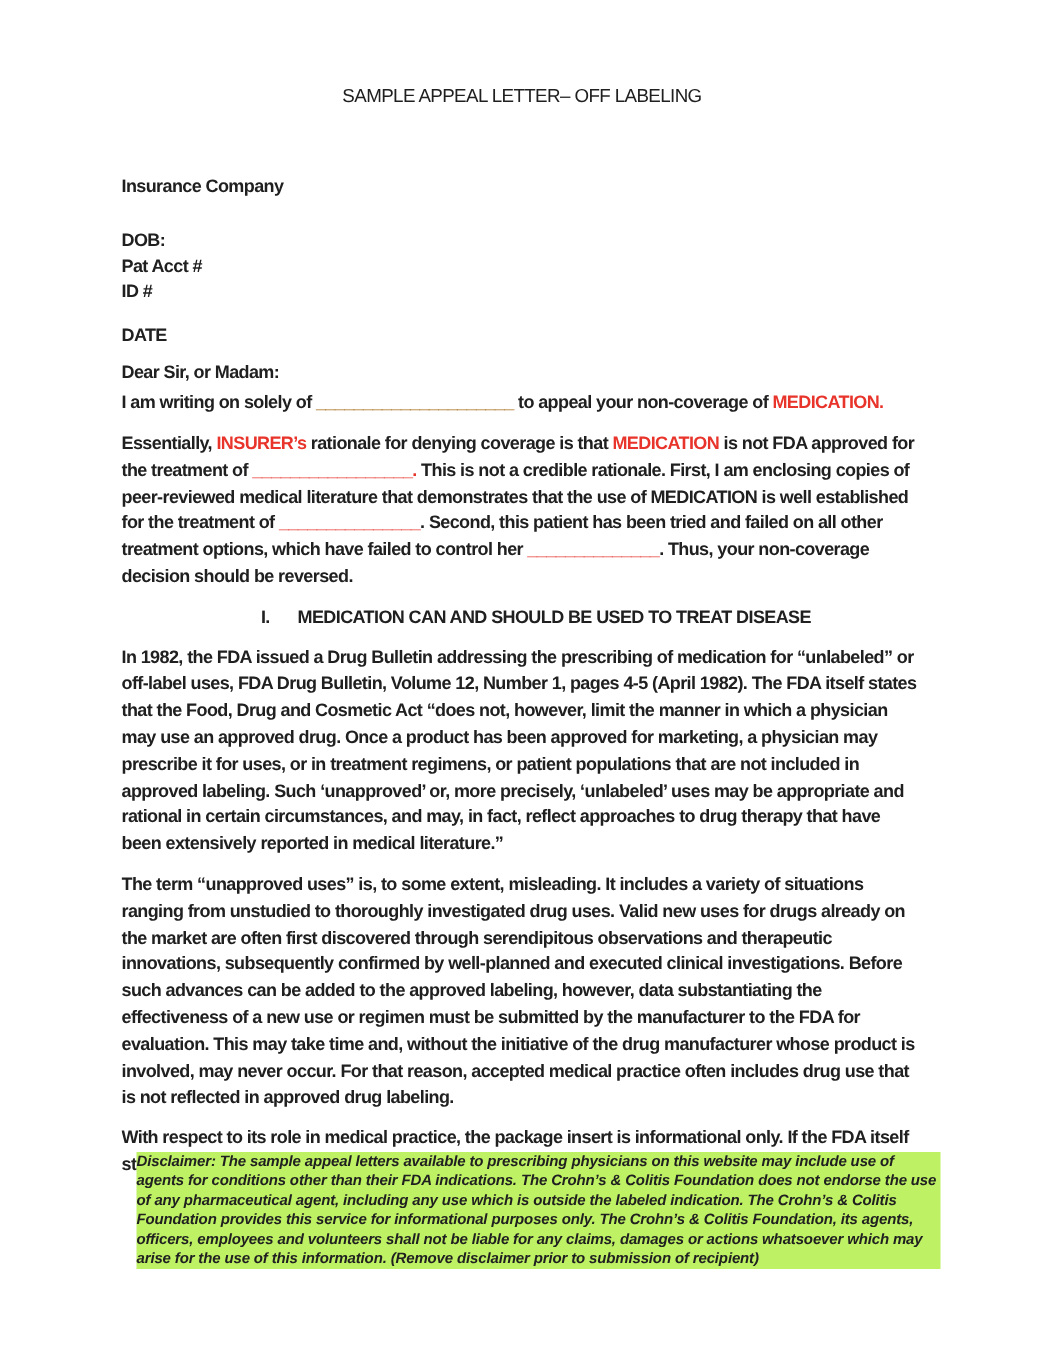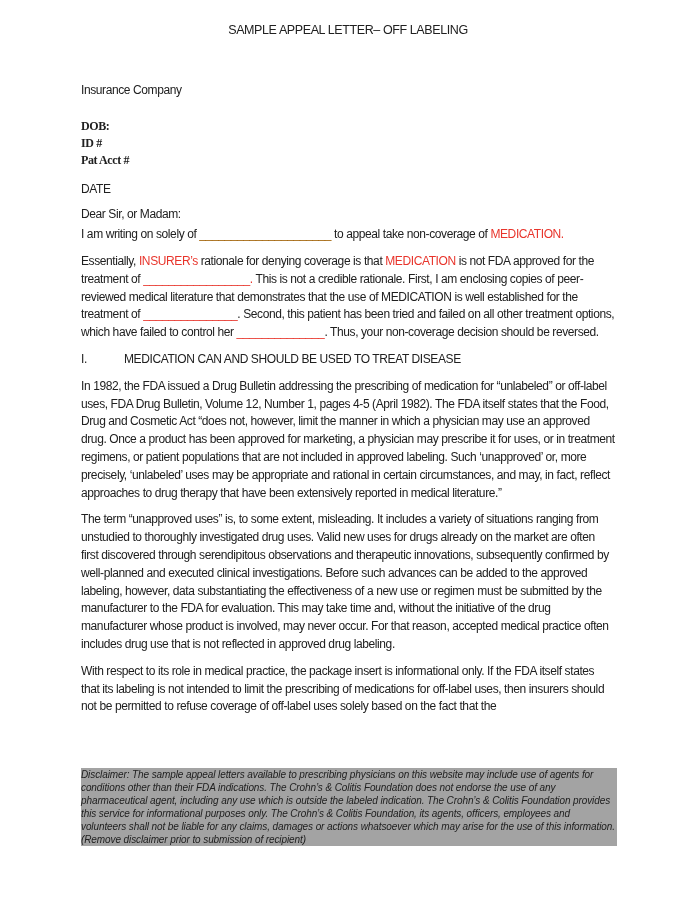--- a/index.html
+++ b/index.html
@@ -6,79 +6,79 @@
   .page{
     position:relative;
     width:695px;height:900px;
     background:#fff;
     font-family:"Liberation Sans",sans-serif;
     color:#202020;
     overflow:hidden;
   }
   .content{
     position:absolute;
-    left:81px;top:22px;
+    left:81px;top:56px;
     width:534px;height:726px;
     overflow:hidden;
     font-size:12px;
     letter-spacing:-0.4px;
     line-height:17.8px;
   }
   .doc-title{
     text-align:center;
     font-size:12.5px;
     margin:0 0 42px 0;
     white-space:nowrap;
   }
-  p{margin:0 0 9px 0;}
+  p{margin:0 0 9px 0;font-weight:bold;}
   .recipient{margin-bottom:18px;}
   .field-block{margin-bottom:12px;}
-  .field-block div{font-weight:bold;line-height:17px;font-family:Liberation Serif, serif;}
+  .field-block div{font-weight:bold;line-height:17px;}
   .date-line{margin-bottom:8px;}
   .salutation{margin-bottom:2px;}
   .para{margin-bottom:9px;}
-  .section-heading{margin-bottom:9px;}
+  .section-heading{margin-bottom:9px;text-align:center;}
   .section-num{display:inline-block;width:43px;}
   .red{color:var(--accent-red,#e8342b);}
   .blank{color:#a16207;}
   .red-blank{color:var(--accent-red,#e8342b);}
   .disclaimer{
     position:absolute;
-    left:81px;top:768px;
+    left:91px;top:768px;
     width:536px;
-    background:#a3a3a3;
+    background:#bef264;
     font-style:italic;
     font-size:10px;
     letter-spacing:-0.1px;
     line-height:13px;
     color:#202020;
     margin:0;
   }
 </style>
 </head>
 <body>
 
 <div class="page">
   <div class="content">
 
     <div class="doc-title">SAMPLE APPEAL LETTER– OFF LABELING</div>
 
     <p class="recipient">Insurance Company</p>
 
     <div class="field-block">
       <div>DOB:</div>
+      <div>Pat Acct #</div>
       <div>ID #</div>
-      <div>Pat Acct #</div>
     </div>
 
     <p class="date-line">DATE</p>
 
     <p class="salutation">Dear Sir, or Madam:</p>
 
-    <p class="para"><span class="normal">I am writing on solely of </span><span class="blank">_____________________</span><span class="normal"> to appeal take non-coverage of </span><span class="red">MEDICATION.</span></p>
+    <p class="para"><span class="normal">I am writing on solely of </span><span class="blank">_____________________</span><span class="normal"> to appeal your non-coverage of </span><span class="red">MEDICATION.</span></p>
 
     <p class="para"><span class="normal">Essentially, </span><span class="red">INSURER’s</span><span class="normal"> rationale for denying coverage is that </span><span class="red">MEDICATION</span><span class="normal"> is not FDA approved for the treatment of </span><span class="red-blank">_________________.</span><span class="normal"> This is not a credible rationale. First, I am enclosing copies of peer-reviewed medical literature that demonstrates that the use of MEDICATION is well established for the treatment of </span><span class="red-blank">_______________</span><span class="normal">. Second, this patient has been tried and failed on all other treatment options, which have failed to control her </span><span class="red-blank">______________</span><span class="normal">. Thus, your non-coverage decision should be reversed.</span></p>
 
     <p class="section-heading"><span class="section-num">I.</span><span>MEDICATION CAN AND SHOULD BE USED TO TREAT DISEASE</span></p>
 
     <p class="para">In 1982, the FDA issued a Drug Bulletin addressing the prescribing of medication for “unlabeled” or off-label uses, FDA Drug Bulletin, Volume 12, Number 1, pages 4-5 (April 1982). The FDA itself states that the Food, Drug and Cosmetic Act “does not, however, limit the manner in which a physician may use an approved drug. Once a product has been approved for marketing, a physician may prescribe it for uses, or in treatment regimens, or patient populations that are not included in approved labeling. Such ‘unapproved’ or, more precisely, ‘unlabeled’ uses may be appropriate and rational in certain circumstances, and may, in fact, reflect approaches to drug therapy that have been extensively reported in medical literature.”</p>
 
     <p class="para">The term “unapproved uses” is, to some extent, misleading. It includes a variety of situations ranging from unstudied to thoroughly investigated drug uses. Valid new uses for drugs already on the market are often first discovered through serendipitous observations and therapeutic innovations, subsequently confirmed by well-planned and executed clinical investigations. Before such advances can be added to the approved labeling, however, data substantiating the effectiveness of a new use or regimen must be submitted by the manufacturer to the FDA for evaluation. This may take time and, without the initiative of the drug manufacturer whose product is involved, may never occur. For that reason, accepted medical practice often includes drug use that is not reflected in approved drug labeling.</p>
 
     <p class="para">With respect to its role in medical practice, the package insert is informational only. If the FDA itself states that its labeling is not intended to limit the prescribing of medications for off-label uses, then insurers should not be permitted to refuse coverage of off-label uses solely based on the fact that the</p>

